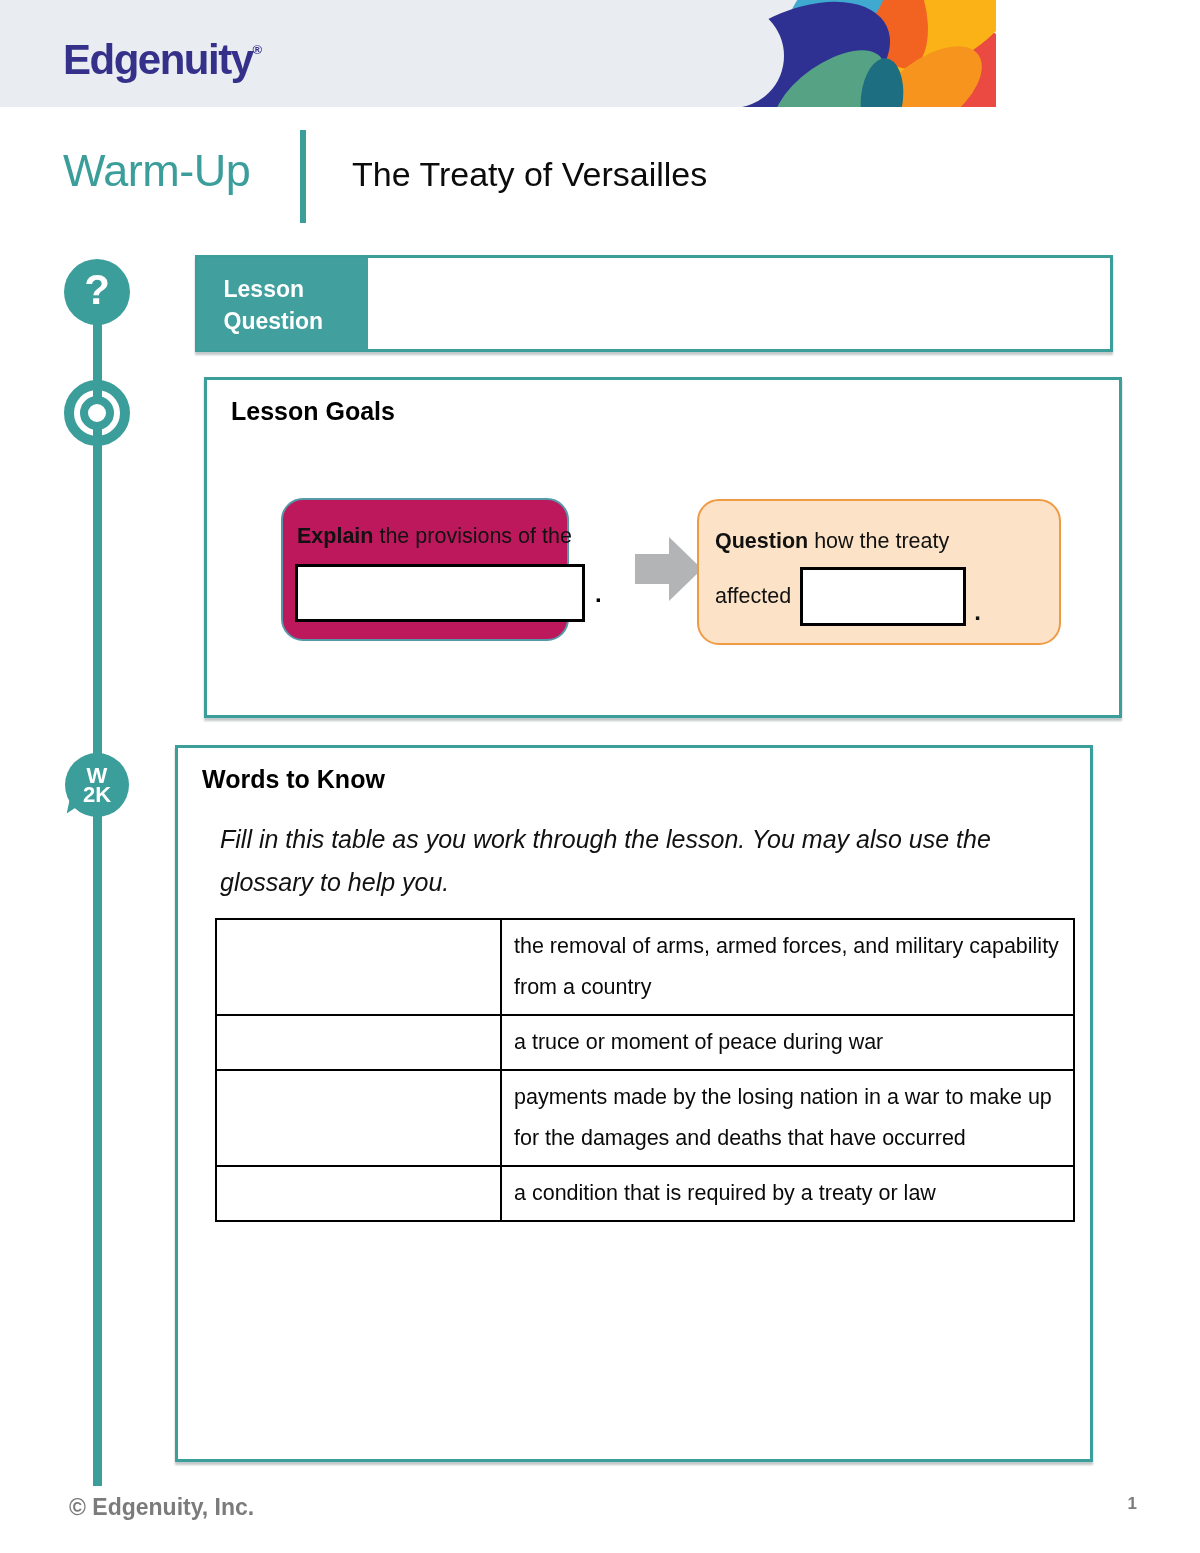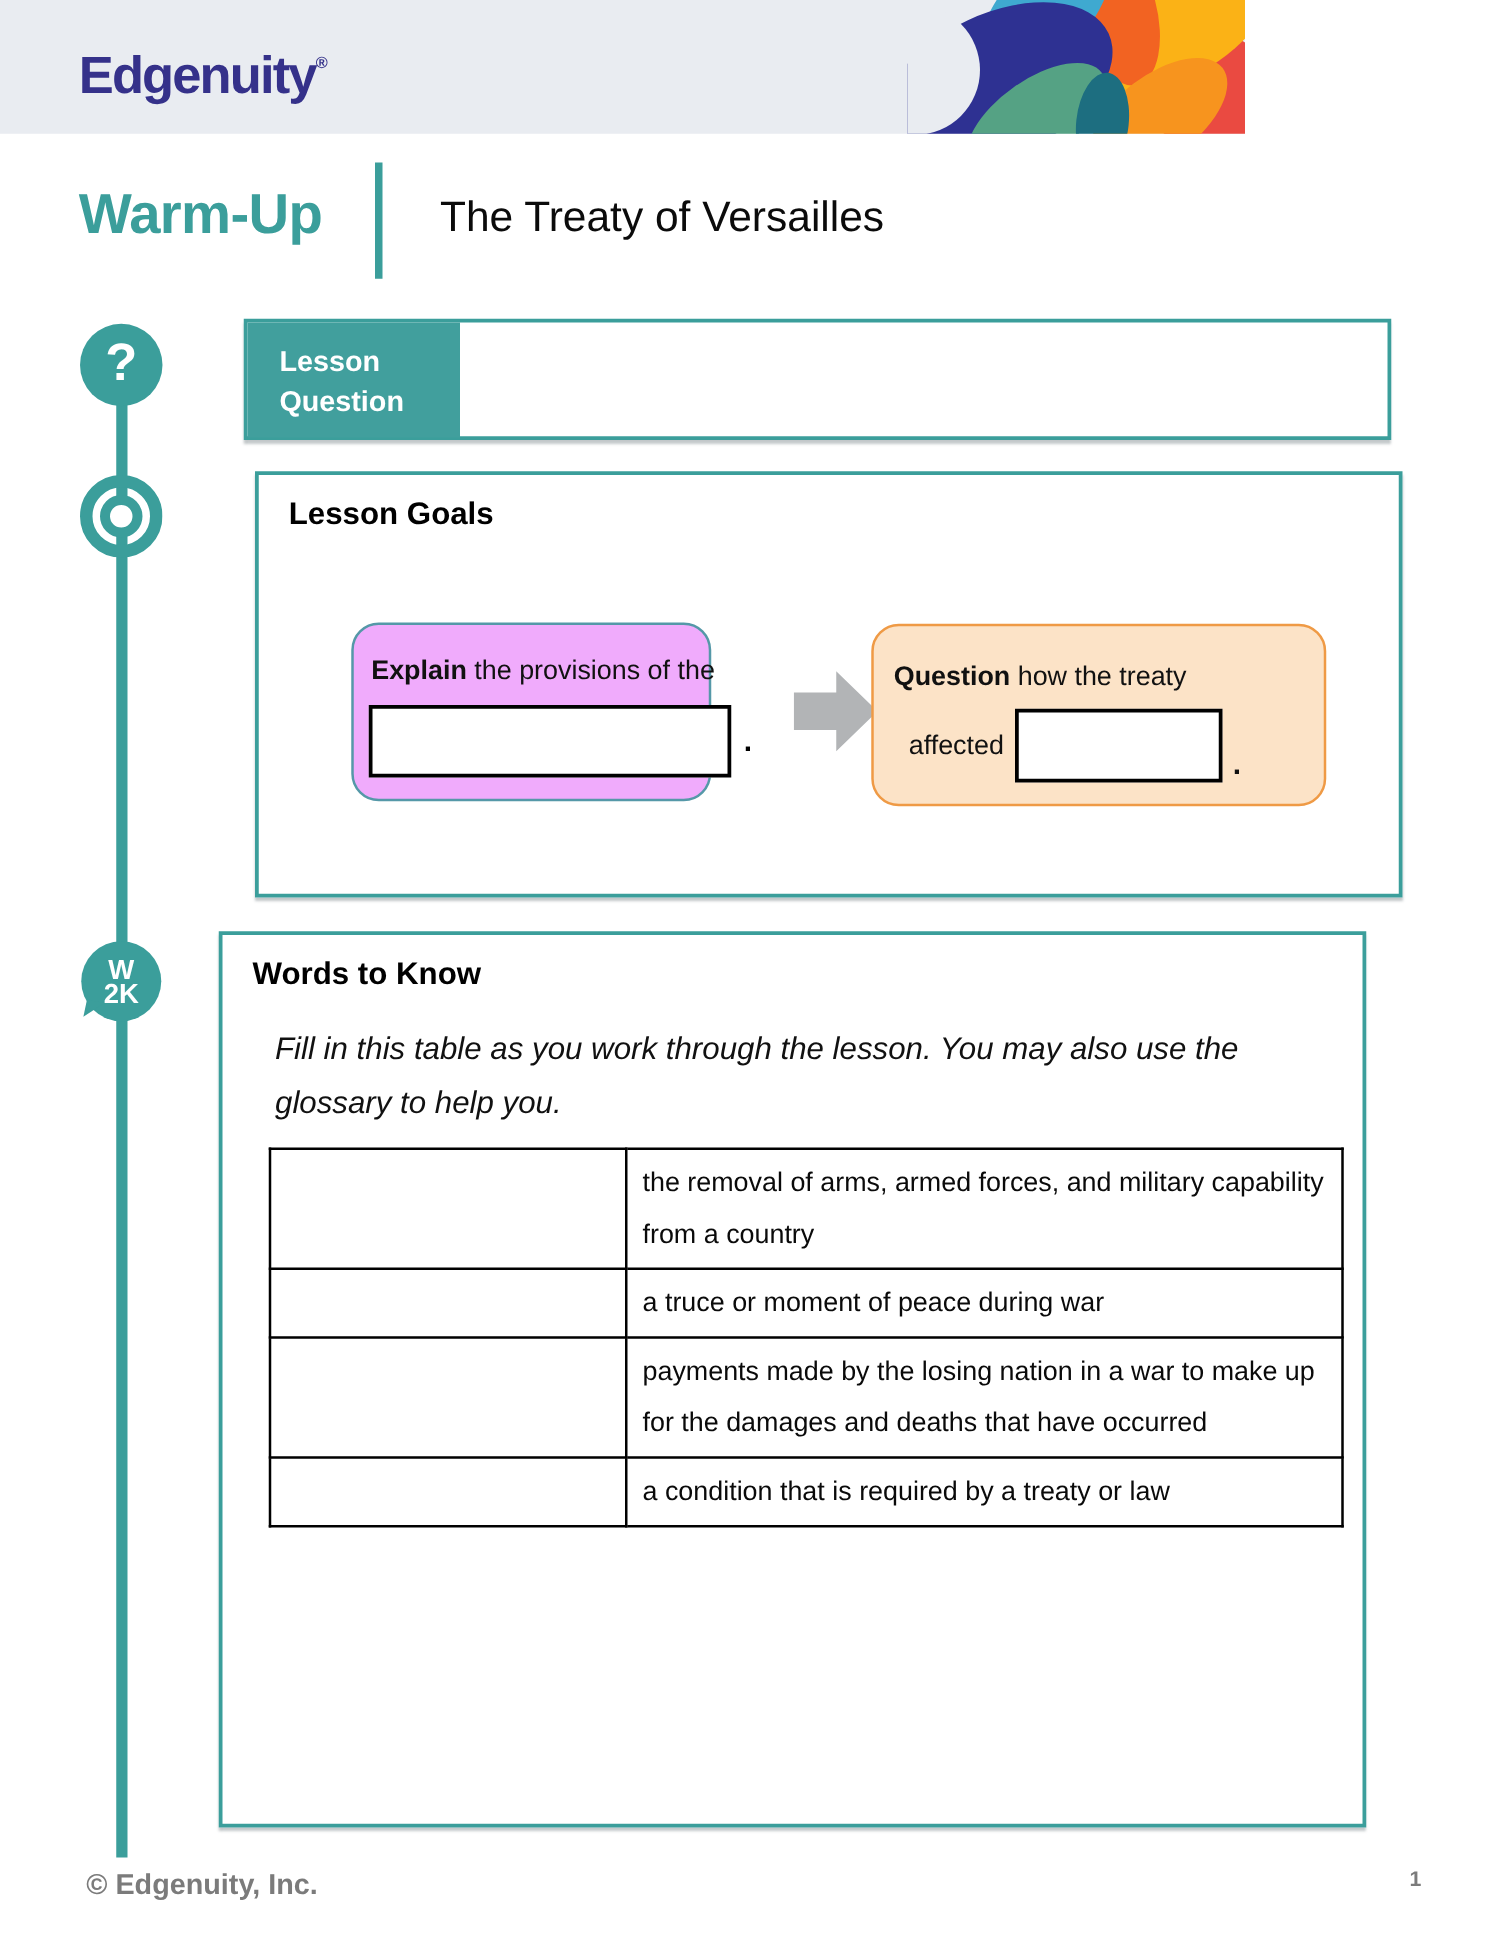--- a/index.html
+++ b/index.html
@@ -25,21 +25,21 @@
     font-size: 42px; font-weight: bold;
     letter-spacing: -1.5px;
     color: #35318a;
   }
   .logo-mark { font-size: 13px; vertical-align: 20px; letter-spacing: 0; }
   .pinwheel { position: absolute; right: 0; top: 0; }
 
   
   .section-title {
     position: absolute; left: 63px; top: 145px;
-    font-size: 45px; font-weight: bold;
+    font-size: 45px; font-weight: normal;
     color: #3b9e9b;
     letter-spacing: -0.5px;
   }
   .title-divider {
     position: absolute; left: 300px; top: 130px;
     width: 6px; height: 93px;
     background: #3b9e9b;
   }
   .lesson-title {
     position: absolute; left: 352px; top: 155px;
@@ -100,21 +100,21 @@
     position: absolute; left: 24px; top: 17px;
     font-size: 25px; font-weight: bold; color: #000;
   }
 
   .goal-box {
     position: absolute; z-index: 2;
     border-radius: 22px;
   }
   .goal-explain {
     left: 74px; top: 118px; width: 288px; height: 143px;
-    background: #f0abfc; border: 2px solid #5598a8;
+    background: #be185d; border: 2px solid #5598a8;
   }
   .goal-describe {
     left: 490px; top: 119px; width: 364px; height: 146px;
     background: #fce3c7; border: 2px solid #ef9a45;
   }
   .goal-text {
     position: absolute; left: 14px; top: 24px;
     font-size: 21.5px; color: #111;
     white-space: nowrap;
   }
@@ -125,21 +125,21 @@
   }
   .explain-blank {
     position: absolute; left: 12px; top: 64px;
     width: 290px; height: 58px;
   }
   .explain-period {
     position: absolute; left: 312px; top: 80px;
     font-size: 24px; font-weight: bold;
   }
   .describe-row {
-    position: absolute; left: 28px; top: 66px;
+    position: absolute; left: 16px; top: 66px;
     display: flex; align-items: center;
     font-size: 21.5px; color: #111;
   }
   .describe-blank {
     width: 166px; height: 59px; margin-left: 9px;
   }
   .describe-period { margin-left: 8px; font-size: 24px; font-weight: bold; align-self: flex-end; }
   .goal-arrow { position: absolute; left: 428px; top: 156px; z-index: 1; }
 
   .wtk-frame { top: 745px; height: 717px; }

